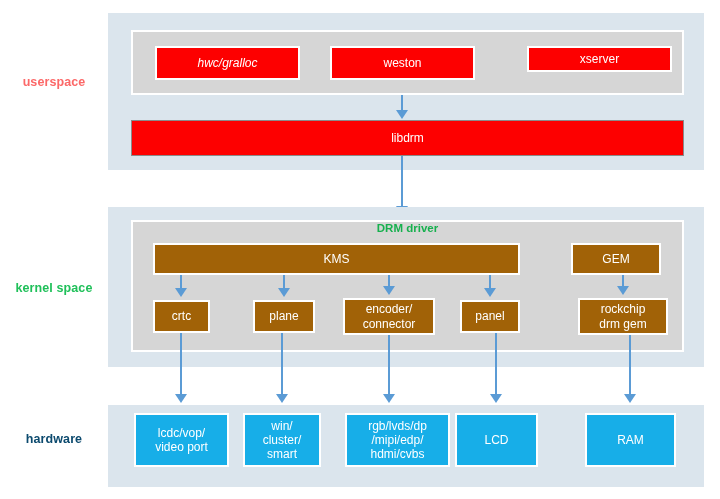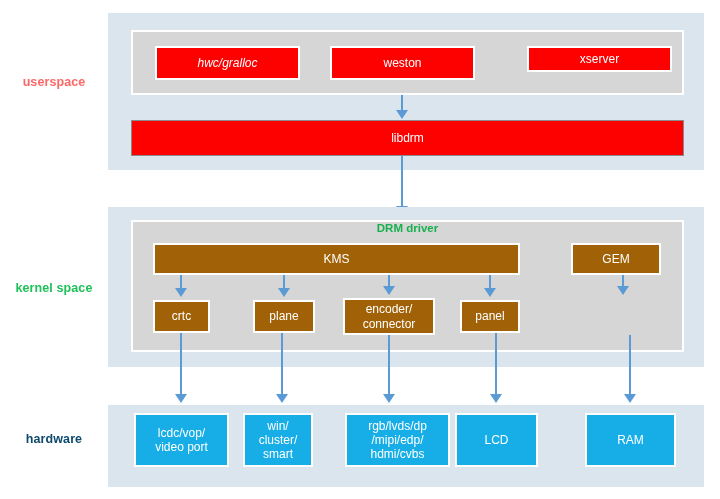--- a/index.html
+++ b/index.html
@@ -91,21 +91,21 @@
   #node-kms      { left: 153px; top: 243px; width: 367px; height: 32px; }
   #node-gem      { left: 571px; top: 243px; width: 90px;  height: 32px; }
   #node-crtc     { left: 153px; top: 300px; width: 57px;  height: 33px; }
   #node-plane    { left: 253px; top: 300px; width: 62px;  height: 33px; }
   #node-encoder  { left: 343px; top: 298px; width: 92px;  height: 37px; }
   #node-panel    { left: 460px; top: 300px; width: 60px;  height: 33px; }
   #node-rockchip { left: 578px; top: 298px; width: 90px;  height: 37px; }
 
   
   #node-lcdc     { left: 134px; top: 413px; width: 95px;  height: 54px; }
-  #node-win      { left: 243px; top: 413px; width: 70px;  height: 54px; }
+  #node-win      { left: 243px; top: 413px; width: 78px;  height: 54px; }
   #node-rgb      { left: 345px; top: 413px; width: 105px; height: 54px; }
   #node-lcd      { left: 455px; top: 413px; width: 83px;  height: 54px; }
   #node-ram      { left: 585px; top: 413px; width: 91px;  height: 54px; }
 
   
   .conn-line {
     position: absolute;
     width: 2px;
     background: #5b9bd5;
   }
@@ -145,20 +145,21 @@
   <div class="gray-box" id="gray-drm"></div>
   <div id="drm-driver-title">DRM driver</div>
 
   <div class="node green" id="node-kms">KMS</div>
   <div class="node green" id="node-gem">GEM</div>
 
   <div class="node green" id="node-crtc">crtc</div>
   <div class="node green" id="node-plane">plane</div>
   <div class="node green" id="node-encoder">encoder/<br>connector</div>
   <div class="node green" id="node-panel">panel</div>
+  <div class="node green" id="node-rockchip">rockchip<br>drm gem</div>
 
   <div class="conn-line" style="left:180px; top:275px; height:14px;"></div>
   <div class="conn-head" style="left:175px; top:288px;"></div>
 
   <div class="conn-line" style="left:283px; top:275px; height:14px;"></div>
   <div class="conn-head" style="left:278px; top:288px;"></div>
 
   <div class="conn-line" style="left:388px; top:275px; height:12px;"></div>
   <div class="conn-head" style="left:383px; top:286px;"></div>
 

